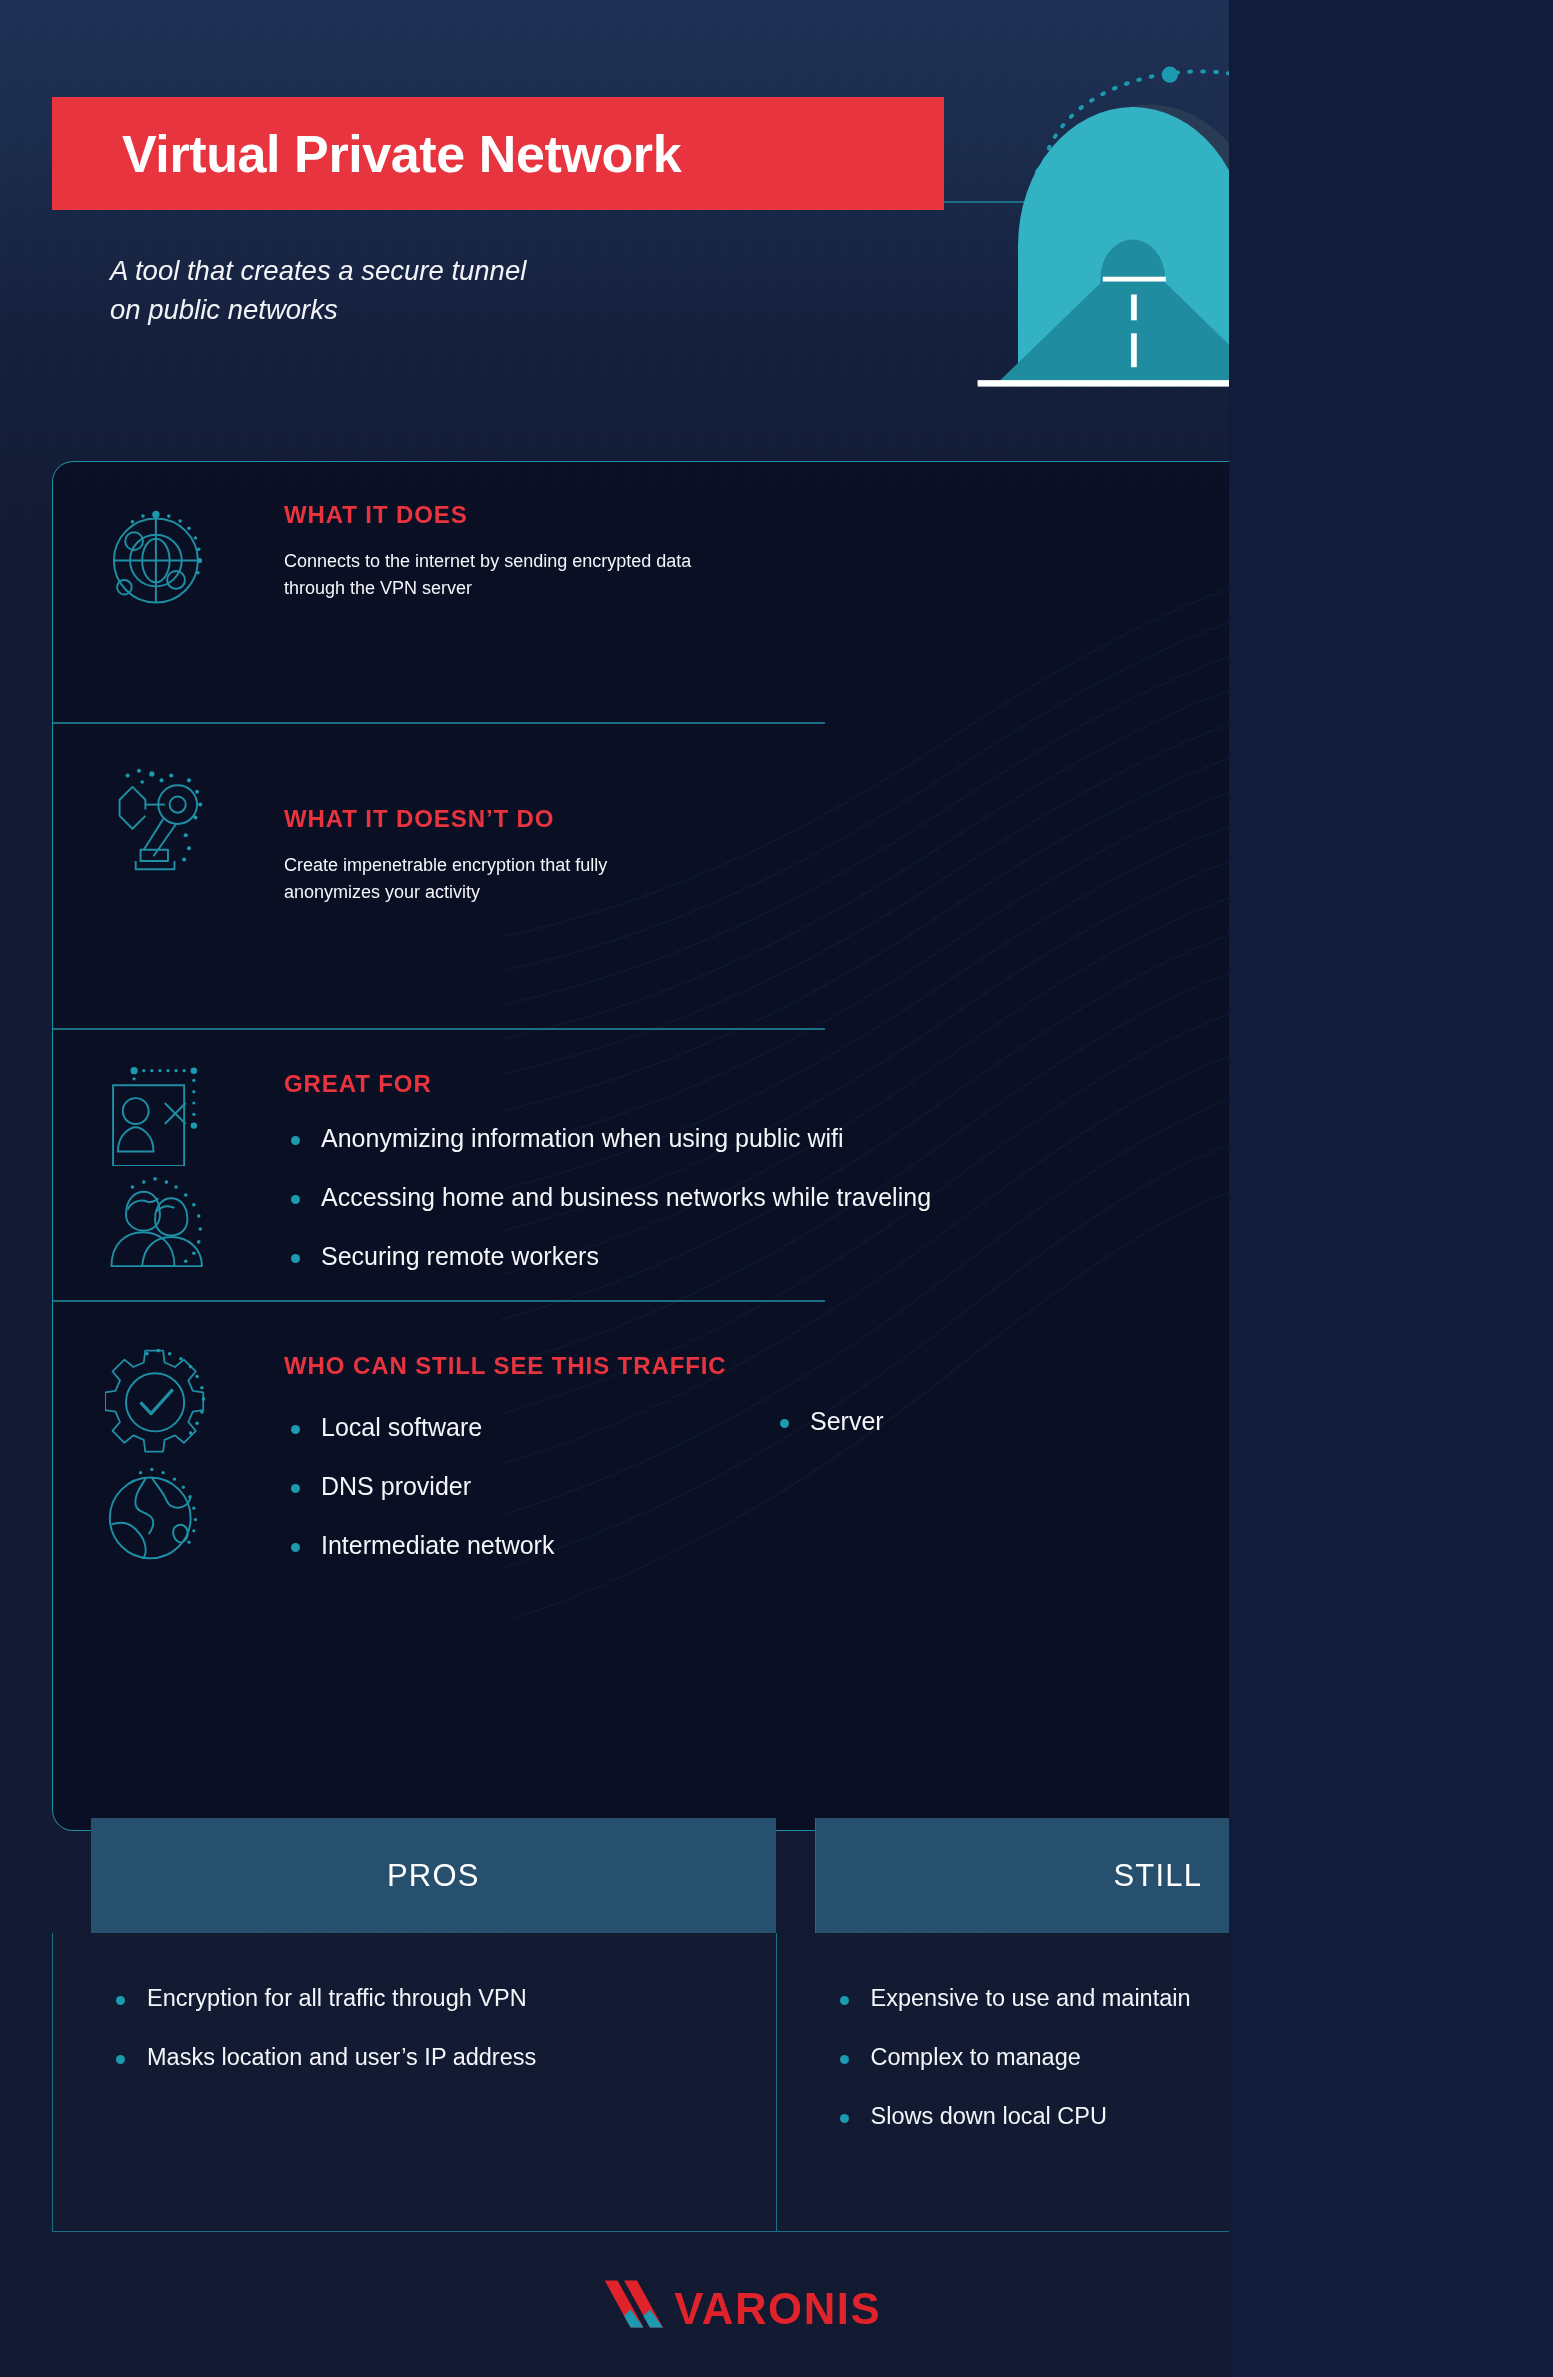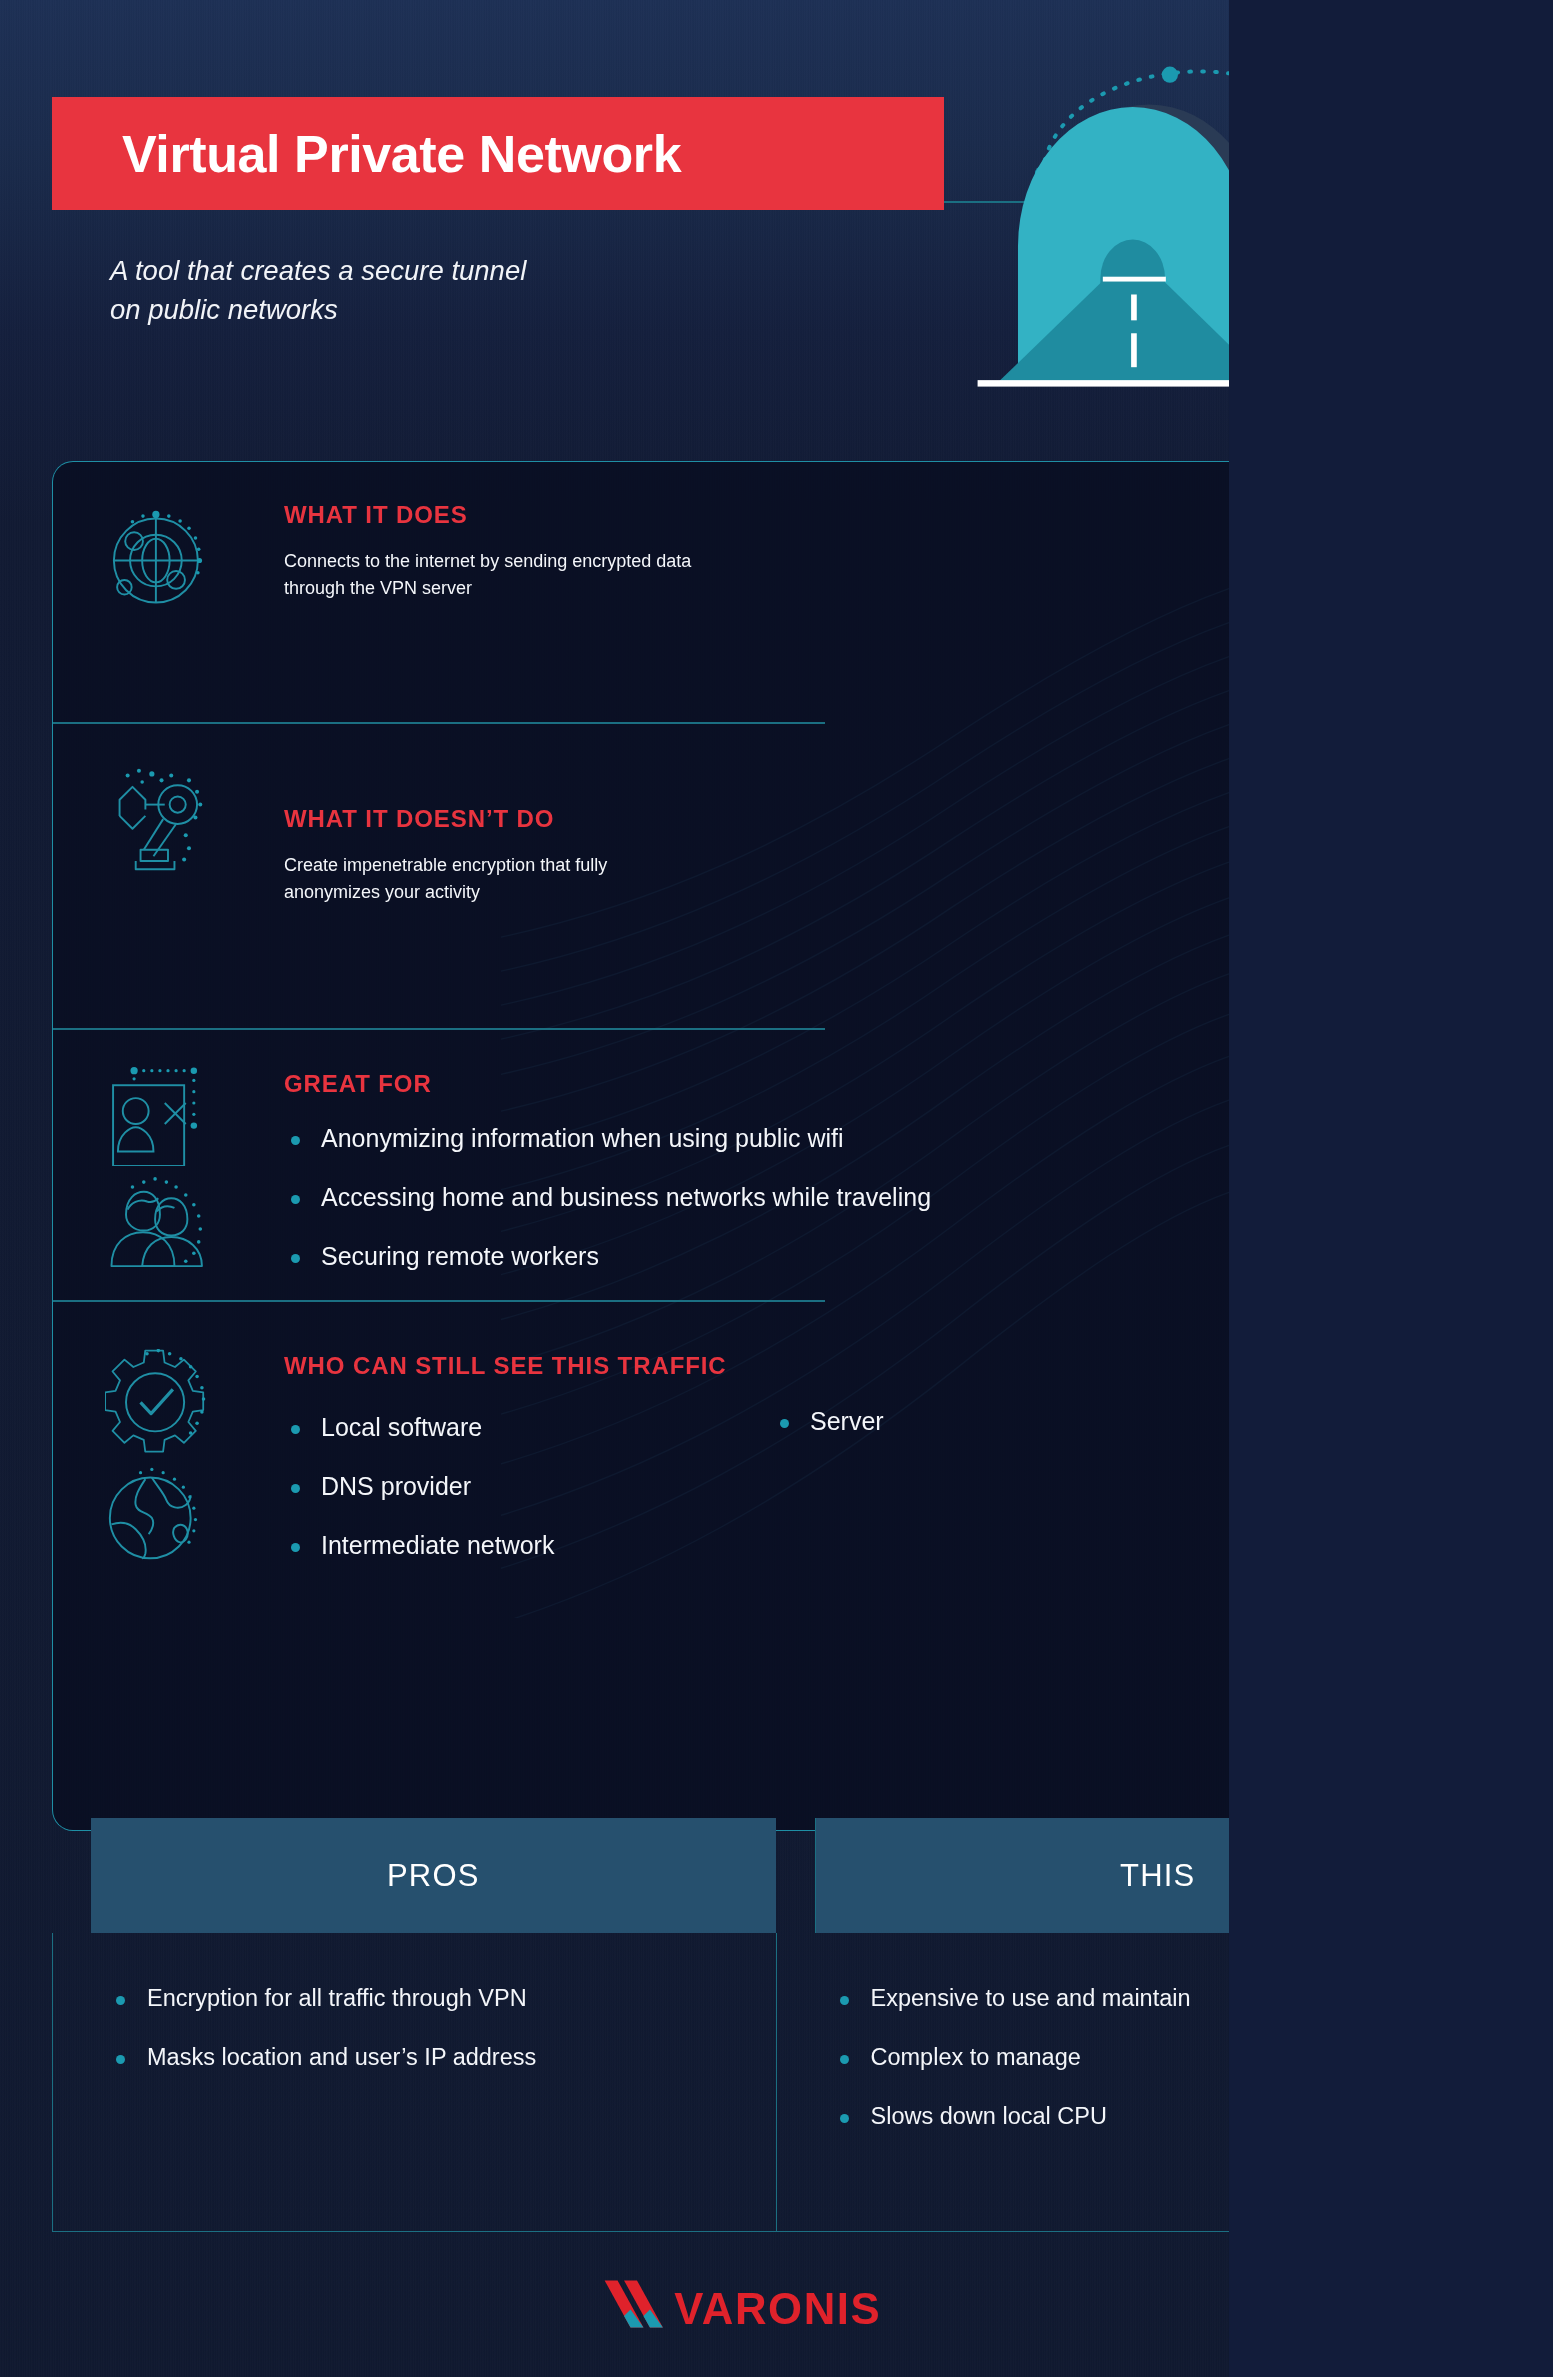--- a/index.html
+++ b/index.html
@@ -436,21 +436,21 @@
       <ul class="bullet-list" style="left:720px; top:945px;">
         <li class="bullet-item">Server</li>
       </ul>
     </div>
 
   </div>
 
   <div id="table">
     <div id="tbl-head">
       <div class="tbl-head-cell">PROS</div>
-      <div class="tbl-head-cell">THIS</div>
+      <div class="tbl-head-cell">STILL</div>
     </div>
     <div id="tbl-body">
       <div class="tbl-col">
         <ul class="tbl-list">
           <li class="tbl-item">Encryption for all traffic through VPN</li>
           <li class="tbl-item">Masks location and user’s IP address</li>
         </ul>
       </div>
       <div class="tbl-col">
         <ul class="tbl-list">

